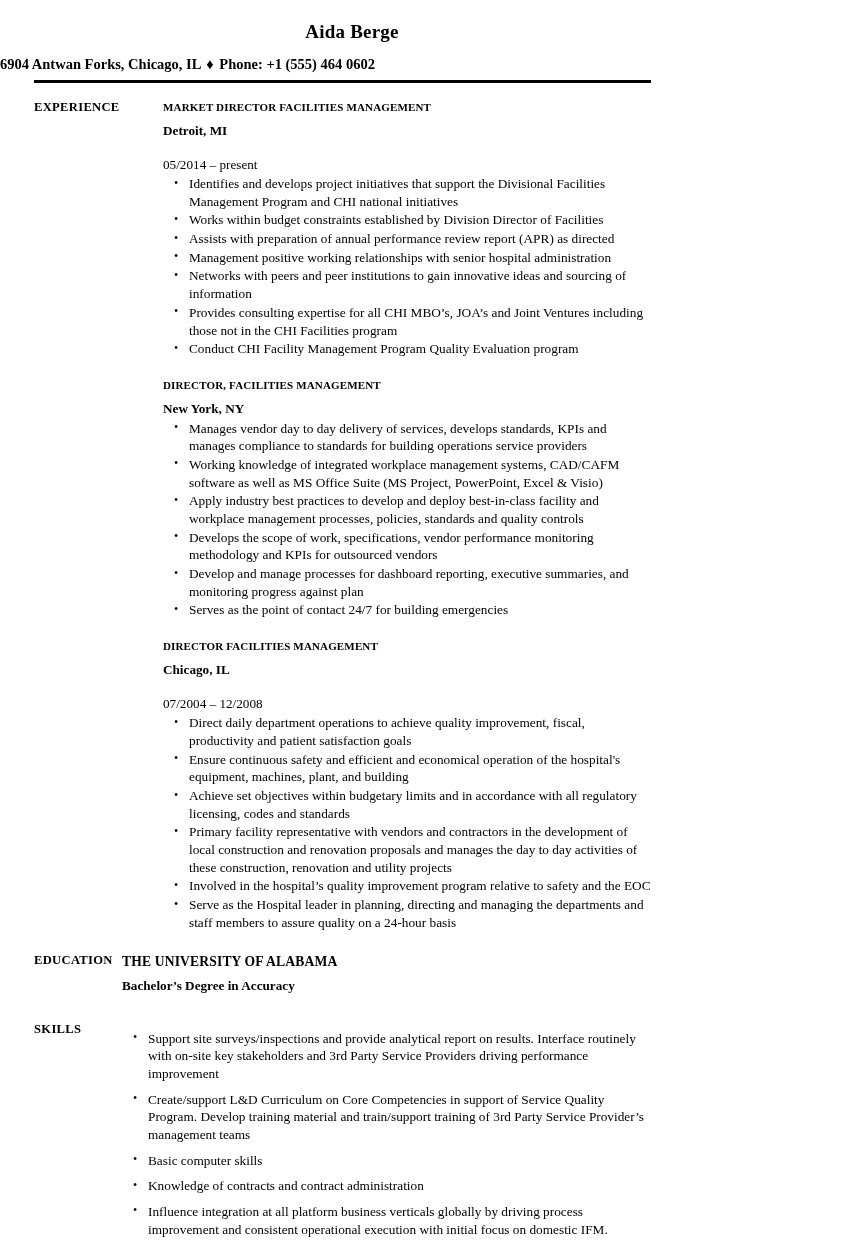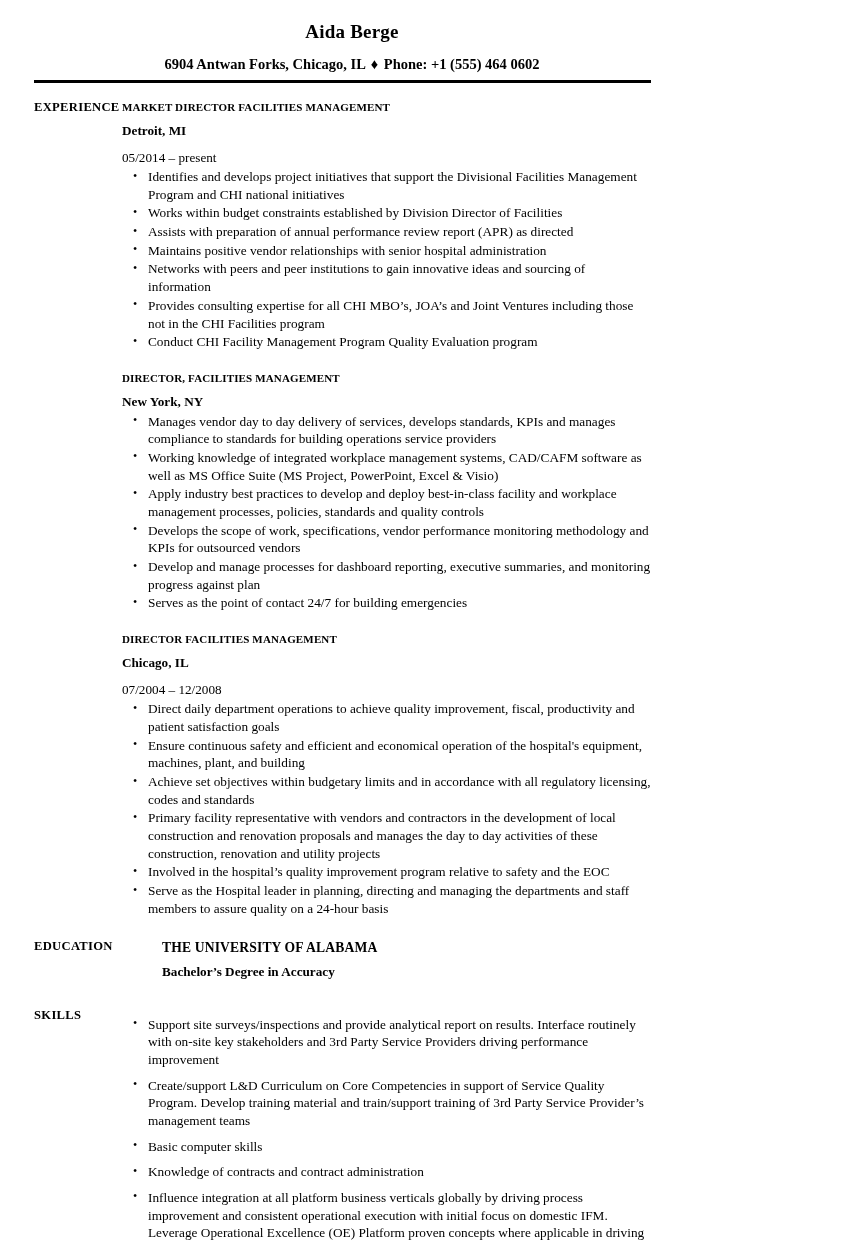--- a/index.html
+++ b/index.html
@@ -29,21 +29,20 @@
     padding-top: 22px;
   }
   .cand-name {
     text-align: center;
     font-size: 19px;
     font-weight: bold;
     letter-spacing: 0.2px;
     line-height: 1.1;
   }
   .cand-contact {
-    text-align: center;
     font-size: 14.5px;
     font-weight: bold;
     margin-top: 14px;
     line-height: 1.1;
   }
   .diamond-sep {
     font-weight: bold;
     padding: 0 2px;
   }
   .header-rule {
@@ -66,22 +65,22 @@
     font-weight: bold;
     letter-spacing: 0.3px;
     line-height: 1.25;
   }
   .section-body {
     flex: 1;
     padding-right: 53px;
     box-sizing: border-box;
   }
 
-  #experience-section { margin-top: 17px; }
-  #education-section  { margin-top: 22px; gap: 40px; }
+  #experience-section { margin-top: 17px; gap: 41px; }
+  #education-section  { margin-top: 22px; }
   #skills-section     { margin-top: 27px; }
 
   
   .job { margin-bottom: 0; }
   .job + .job { margin-top: 20px; }
   .job-title {
     font-size: 11px;
     font-weight: bold;
     letter-spacing: 0.15px;
     line-height: 1.3;
@@ -89,21 +88,21 @@
   .job-location {
     font-size: 13.2px;
     font-weight: bold;
     margin-top: 9px;
     line-height: 1.25;
   }
   .job-dates {
     font-size: 13.2px;
     font-weight: normal;
     line-height: 1.25;
-    margin-top: 10px;
+    margin-top: 17px;
   }
 
   
   ul.bullets {
     list-style: none;
     margin: 2px 0 0 0;
     padding: 0;
   }
   ul.bullets > li {
     position: relative;
@@ -159,21 +158,21 @@
     <div class="section-body">
 
       <div class="job">
         <div class="job-title">MARKET DIRECTOR FACILITIES MANAGEMENT</div>
         <div class="job-location">Detroit, MI</div>
         <div class="job-dates">05/2014 – present</div>
         <ul class="bullets">
           <li>Identifies and develops project initiatives that support the Divisional Facilities Management Program and CHI national initiatives</li>
           <li>Works within budget constraints established by Division Director of Facilities</li>
           <li>Assists with preparation of annual performance review report (APR) as directed</li>
-          <li>Maintains positive vendor relationships with senior hospital administration</li>
+          <li>Management positive working relationships with senior hospital administration</li>
           <li>Networks with peers and peer institutions to gain innovative ideas and sourcing of information</li>
           <li>Provides consulting expertise for all CHI MBO’s, JOA’s and Joint Ventures including those not in the CHI Facilities program</li>
           <li>Conduct CHI Facility Management Program Quality Evaluation program</li>
         </ul>
       </div>
 
       <div class="job">
         <div class="job-title">DIRECTOR, FACILITIES MANAGEMENT</div>
         <div class="job-location">New York, NY</div>
         <ul class="bullets">

